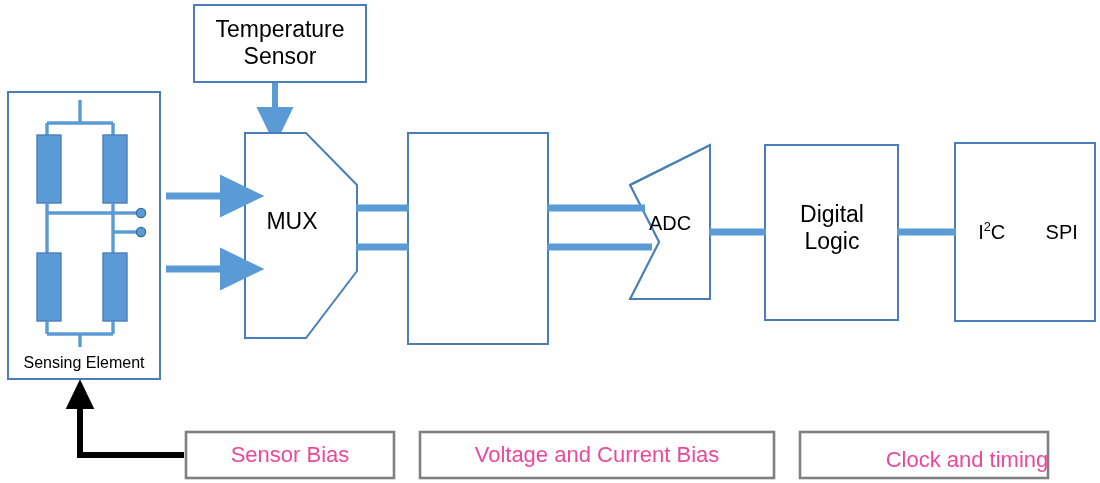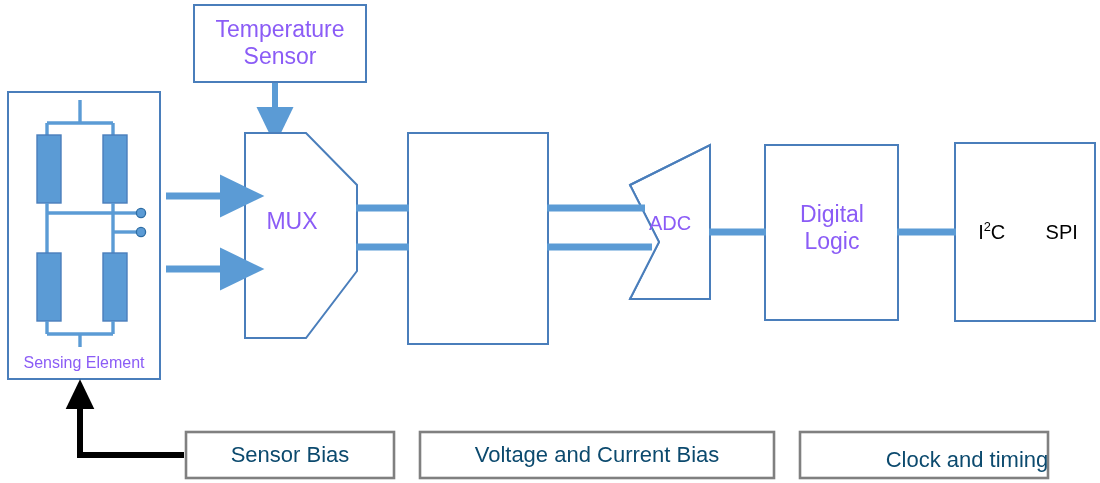--- a/index.html
+++ b/index.html
@@ -23,21 +23,21 @@
     top: 0;
     width: 1100px;
     height: 483px;
   }
   .lbl {
     position: absolute;
     display: flex;
     align-items: center;
     justify-content: center;
     text-align: center;
-    color: #8b5cf6;
+    color: #000000;
     line-height: 1.18;
     white-space: pre-line;
     pointer-events: none;
   }
   .lbl-temp      { left: 196px; top: 6px;   width: 168px; height: 74px;  font-size: 23px; }
   .lbl-mux       { left: 244px; top: 205px; width: 96px;  height: 34px;  font-size: 23px; }
   .lbl-afe       { left: 410px; top: 198px; width: 136px; height: 60px;  font-size: 23px; }
   .lbl-adc       { left: 634px; top: 208px; width: 72px;  height: 32px;  font-size: 20px; }
   .lbl-dig       { left: 766px; top: 197px; width: 132px; height: 62px;  font-size: 23px; }
   .lbl-sens      { left: 10px;  top: 350px; width: 148px; height: 26px;  font-size: 16px; }
@@ -46,21 +46,21 @@
     left: 958px; top: 144px; width: 140px; height: 176px;
     display: flex; 
     align-items: center; justify-content: space-around;
     font-size: 20px; color: #000;
   }
   .lbl-iface > div { white-space: nowrap; }
   .lbl-iface sup { font-size: 0.64em; vertical-align: super; line-height: 0; }
   .lbl-bias {
     position: absolute;
     display: flex; align-items: center; justify-content: center;
-    font-size: 22px; color: #0c4a6e;
+    font-size: 22px; color: #ec4899;
     white-space: nowrap;
   }
   .bias-1 { left: 186px; top: 432px; width: 208px; height: 46px; }
   .bias-2 { left: 420px; top: 432px; width: 354px; height: 46px; }
   .bias-3 { left: 843px; top: 432px; width: 248px; height: 56px; }
 </style>
 </head>
 <body>
 
 <div id="stage">

